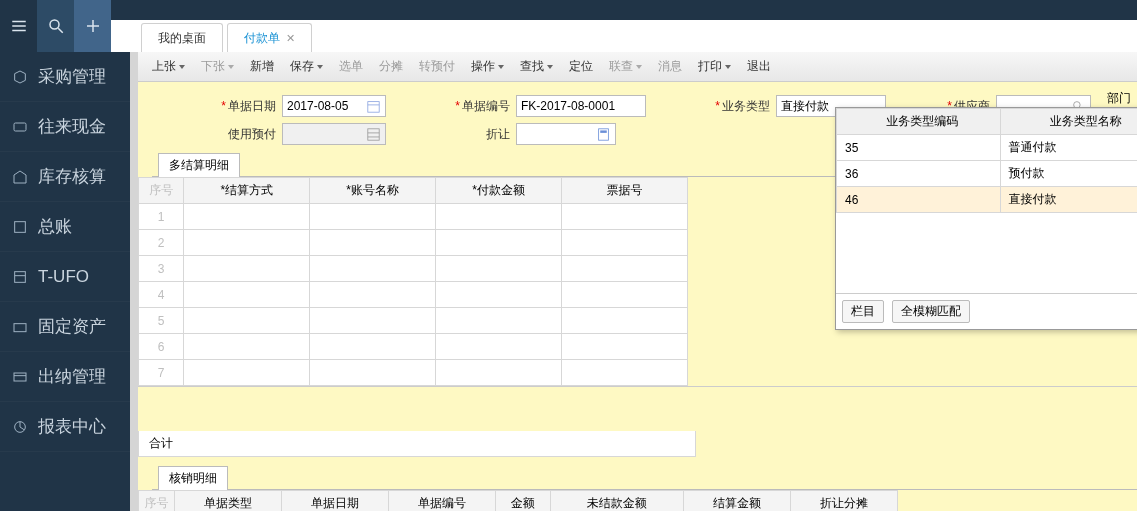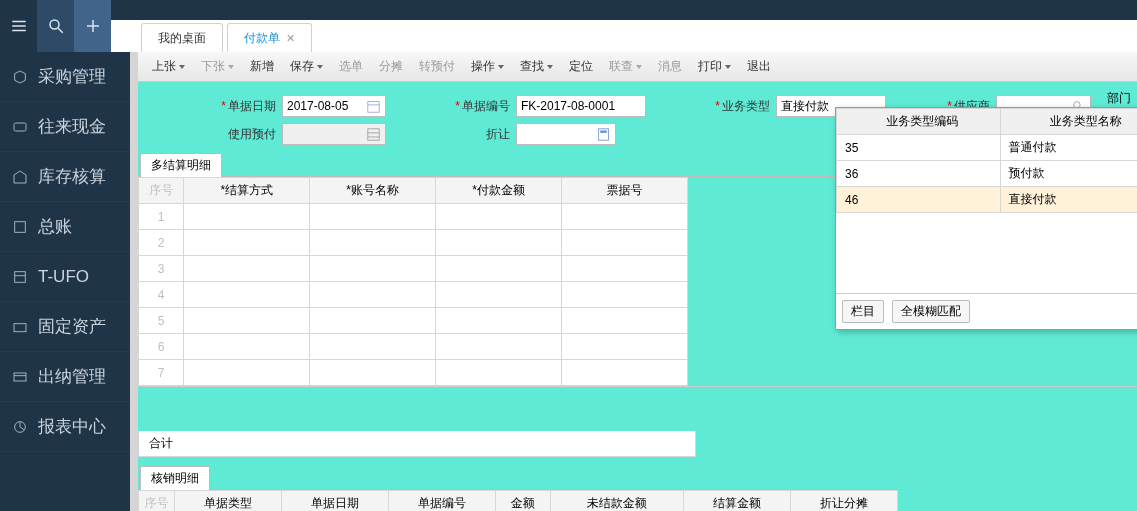--- a/index.html
+++ b/index.html
@@ -18,21 +18,21 @@
 .tab.active { color:#1a92d4; }
 .tab .x { color:#999; font-size:11px; }
 
 
 .leftnav { position:absolute; left:0; top:52px; bottom:0; width:130px; background:#203447; color:#c9d4de; }
 .leftnav .item { height:50px; display:flex; align-items:center; gap:10px; padding-left:12px; cursor:pointer; border-bottom:1px solid rgba(255,255,255,0.03); }
 .leftnav .item svg { width:16px; height:16px; fill:none; stroke:#9fb2c3; stroke-width:1.5; }
 .leftnav .item span { font-size:17px; }
 
 
-.main { position:absolute; left:130px; right:0; top:52px; bottom:0; background:#5eead4; }
+.main { position:absolute; left:130px; right:0; top:52px; bottom:0; background:#fef9c3; }
 
 
 .gutter { position:absolute; left:0; top:0; bottom:0; width:8px; background:#d5d5d5; }
 
 
 .toolbar { height:30px; background: linear-gradient(#f7f7f7,#e7e7e7); border-bottom:1px solid #ccc; display:flex; align-items:center; gap:16px; padding:0 14px; margin-left:8px; }
 .toolbar .act { color:#333; cursor:pointer; display:flex; align-items:center; gap:3px; }
 .toolbar .act.disabled { color:#9b9b9b; cursor:default; }
 .toolbar .caret { width:0; height:0; border-left:3px solid transparent; border-right:3px solid transparent; border-top:4px solid #666; display:inline-block; }
 .toolbar .act.disabled .caret { border-top-color:#aaa; }
@@ -42,21 +42,21 @@
 .form-row { display:flex; height:28px; }
 .field { display:flex; align-items:center; }
 .label { width:104px; text-align:right; padding-right:6px; color:#333; }
 .req { color:#e40000; margin-right:2px; }
 .input { width:104px; height:22px; border:1px solid #bbb; padding:0 4px; display:flex; align-items:center; background:#fff; }
 .input.med { width:130px; }
 .input .picker { margin-left:auto; width:16px; height:16px; display:flex; align-items:center; justify-content:center; }
 .input .picker svg { width:13px; height:13px; }
 
 
-.dtab-row { margin-left:4px; display:flex; border-bottom:1px solid #bbb; padding-left:6px; }
+.dtab-row { margin-left:22px; display:flex; border-bottom:1px solid #bbb; padding-left:6px; }
 .dtab { padding:3px 10px; border:1px solid #bbb; border-bottom:none; background:#fff; position:relative; top:1px; background:#f5f5f5; }
 .dtab.active { background:#fff; }
 
 
 .grid { margin-left:8px; border-bottom:1px solid #ccc; }
 .grid table { border-collapse:collapse; width:550px; }
 .grid th, .grid td { border:1px solid #d7d7d7; height:26px; font-weight:normal; text-align:center; background:#fff; }
 .grid th { background:#f4f4f4; }
 .grid .rownum { color:#bfbfbf; width:36px; }
 

